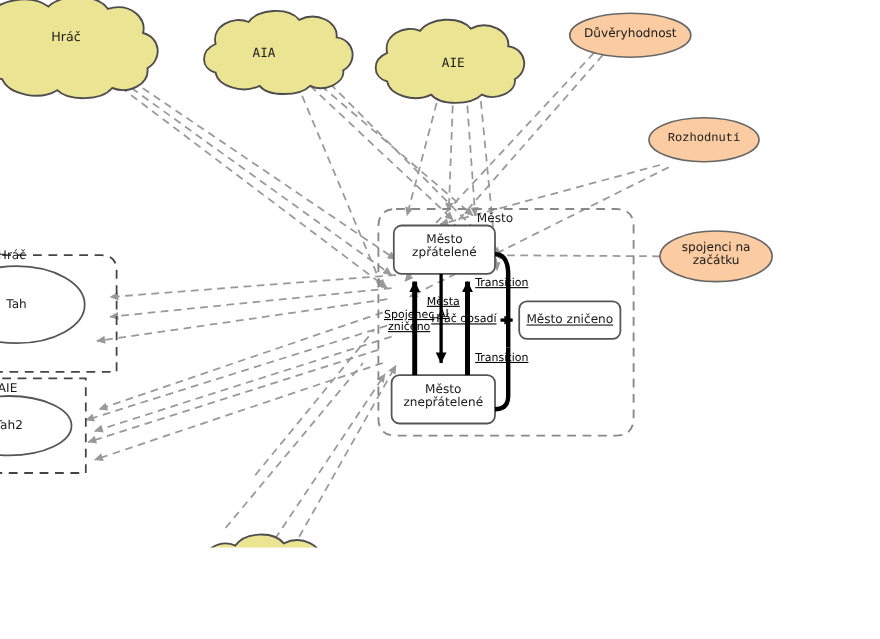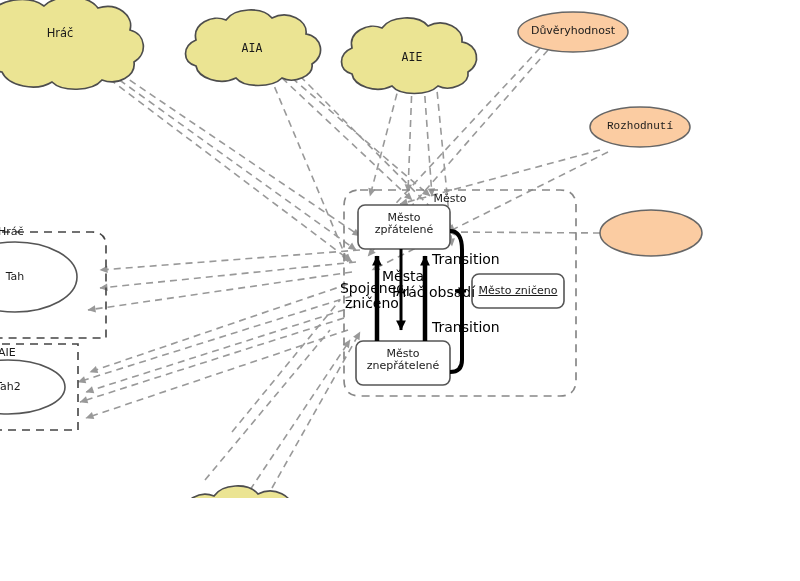--- a/index.html
+++ b/index.html
@@ -31,27 +31,28 @@
     white-space: pre;
     pointer-events: none;
   }
   .cloud-label { font-size: 11.5px; }
   .cloud-label.mono { font-family: "DejaVu Sans Mono", monospace; font-size: 11.5px; }
   .ellipse-label { font-size: 11px; }
   .state-label { font-size: 11px; }
   .group-label { font-size: 11px; }
   .edge-label {
     position: absolute;
-    font-size: 14px;
+    font-size: 10px;
     color: #000000;
     font-family: "DejaVu Sans", sans-serif;
     line-height: 1.1;
     white-space: pre;
     text-align: center;
     pointer-events: none;
+    text-decoration: underline;
   }
   .container-label { font-size: 11px; }
 </style>
 </head>
 <body>
 
 <div id="canvas">
 
   <svg id="svg-layer" viewBox="0 0 800 581" xmlns="http://www.w3.org/2000/svg">
     <defs>
@@ -164,26 +165,27 @@
 
       <path d="M450,231 Q462,231 462,250 L462,316" stroke="#000000" stroke-width="4" fill="none"></path>
 
       <path d="M462,316 L462,360 Q462,372 450,372" stroke="#000000" stroke-width="4" fill="none"></path>
 
       <path d="M455,291 L466,291" stroke="#000000" stroke-width="3" fill="none" marker-end="url(#solid-arrow-sm)"></path>
     </g>
   </svg>
 
   <div class="node-label cloud-label" style="left:10px; top:27px; width:100px;">Hráč</div>
-  <div class="node-label cloud-label mono" style="left:202px; top:42px; width:100px;">AIA</div>
+  <div class="node-label cloud-label mono" style="left:190px; top:42px; width:100px;">AIA</div>
   <div class="node-label cloud-label mono" style="left:362px; top:51px; width:100px;">AIE</div>
   <div class="node-label cloud-label" style="left:190px; top:518px; width:100px;">Města</div>
 
   <div class="node-label ellipse-label" style="left:513px; top:25px; width:120px;">Důvěryhodnost</div>
   <div class="node-label ellipse-label" style="left:590px; top:120px; width:100px;font-family:Liberation Mono, monospace;">Rozhodnutí</div>
+  <div class="node-label ellipse-label" style="left:601px; top:219px; width:100px;"><span>spojenci na</span><br><span>začátku</span></div>
 
   <div class="node-label group-label" style="left:-2px; top:226px; width:60px; text-align:left;">Hráč</div>
   <div class="node-label ellipse-label" style="left:-35px; top:271px; width:100px;">Tah</div>
 
   <div class="node-label group-label" style="left:-2px; top:347px; width:60px; text-align:left;">AIE</div>
   <div class="node-label ellipse-label" style="left:-42px; top:381px; width:100px;">Tah2</div>
 
   <div class="node-label container-label" style="left:410px; top:193px; width:80px;">Město</div>
 
   <div class="node-label state-label" style="left:358px; top:212px; width:92px;"><span>Město</span><br><span>zpřátelené</span></div>

